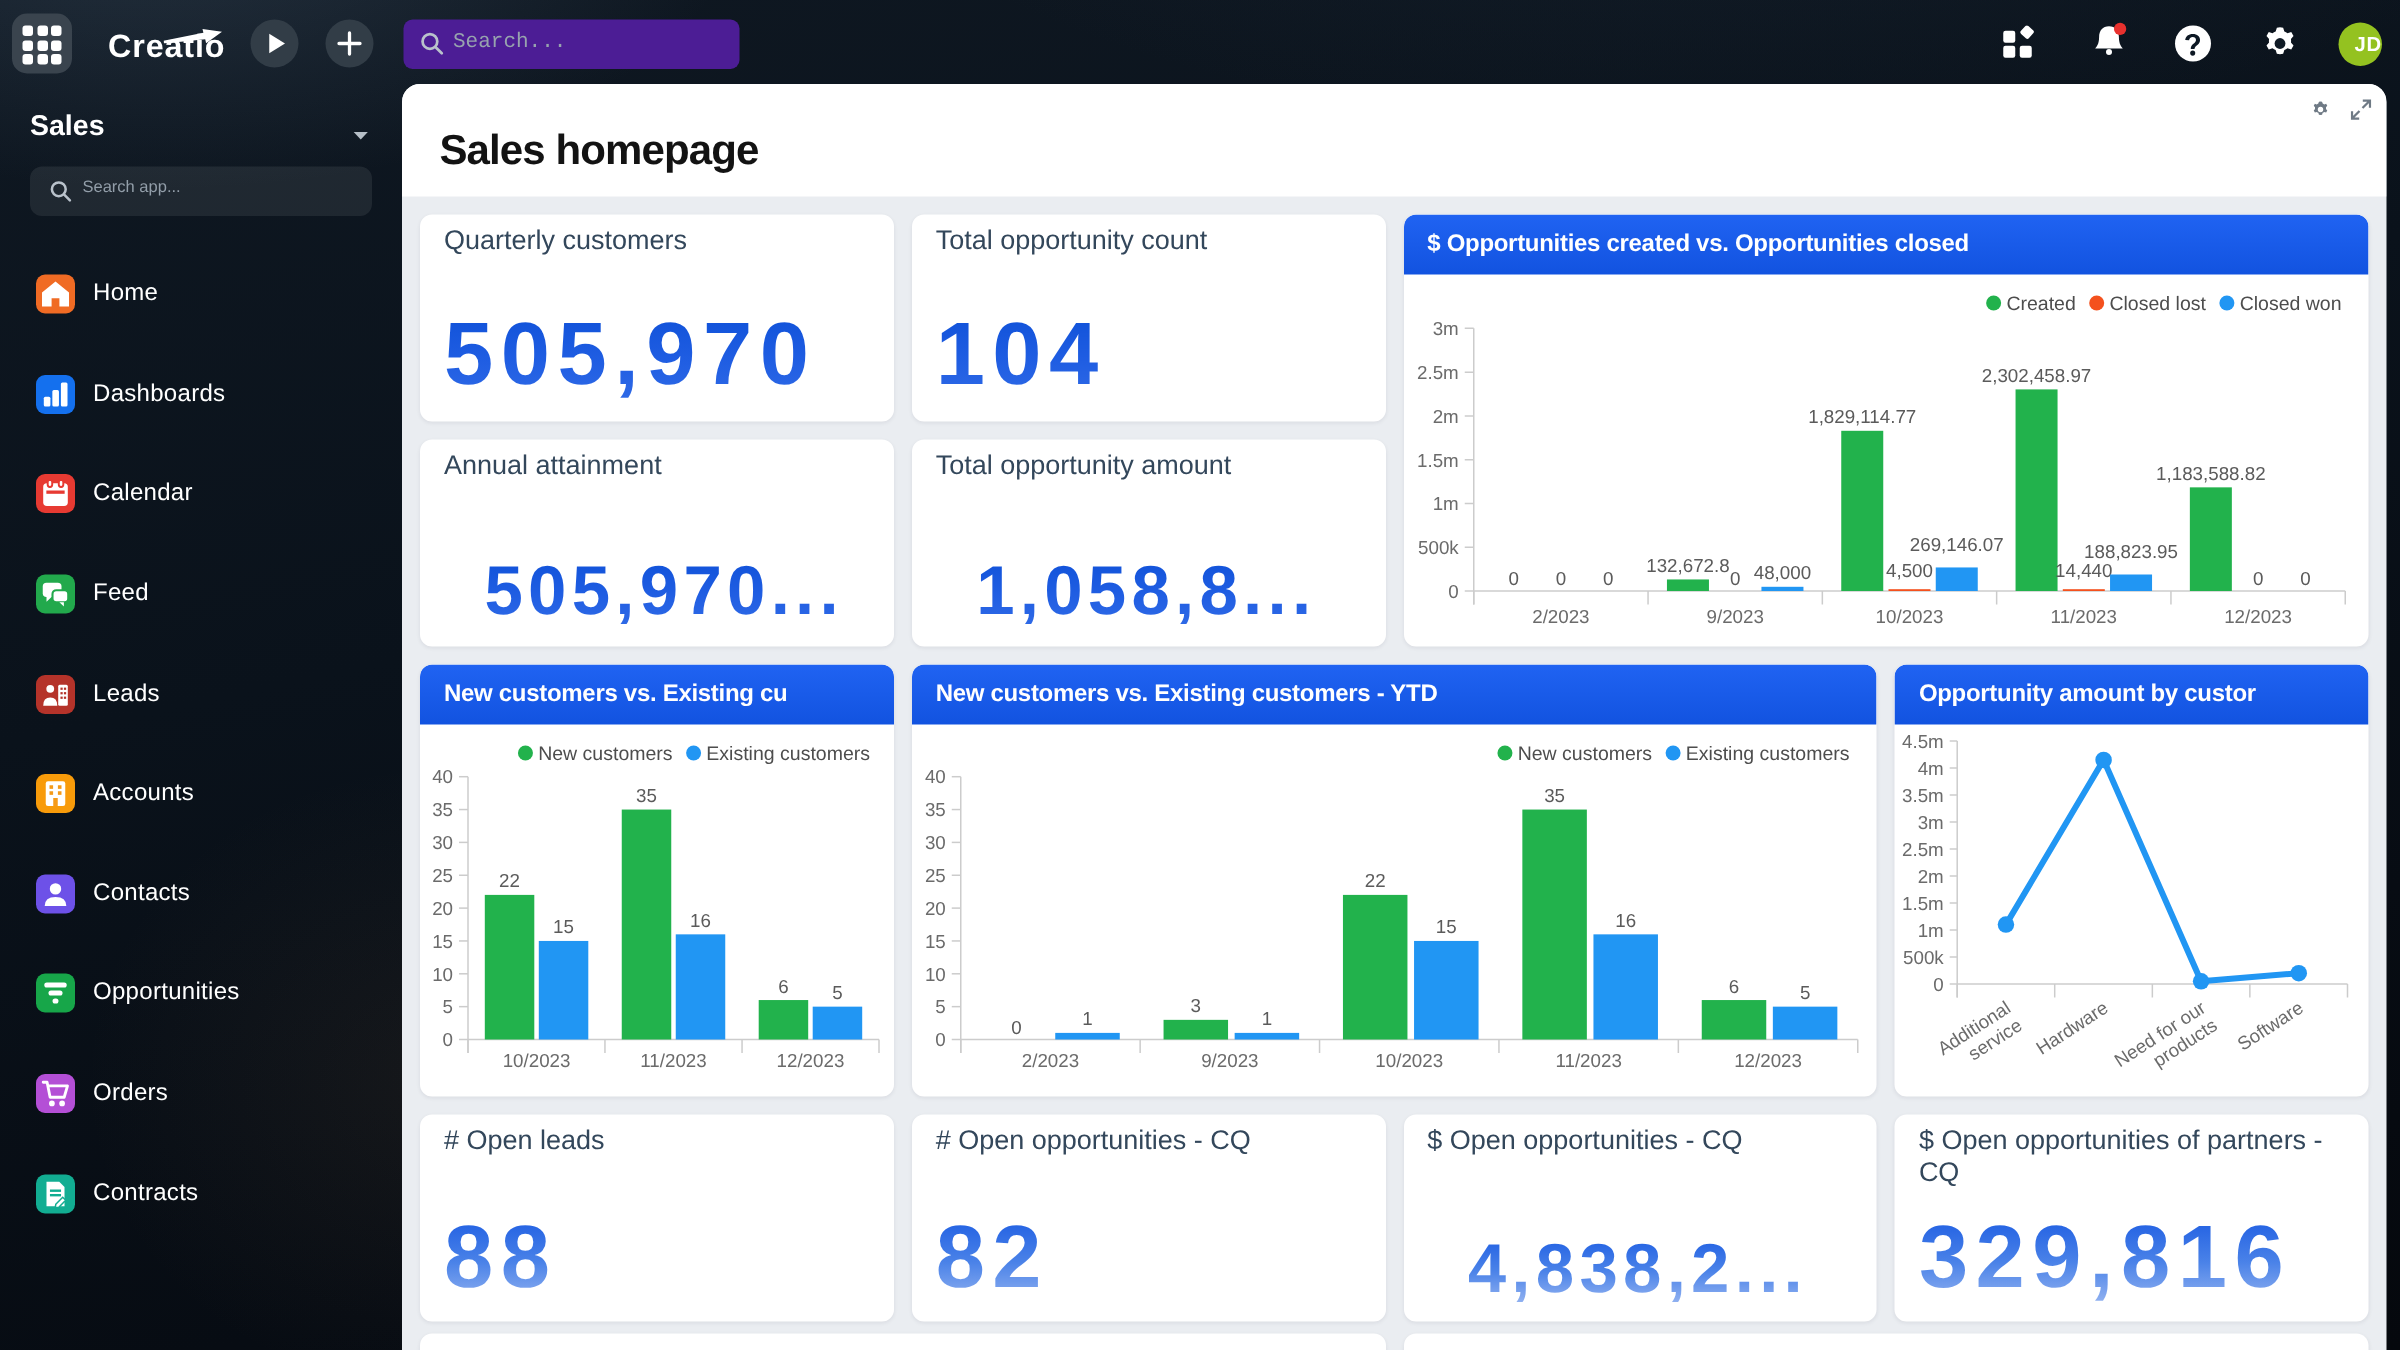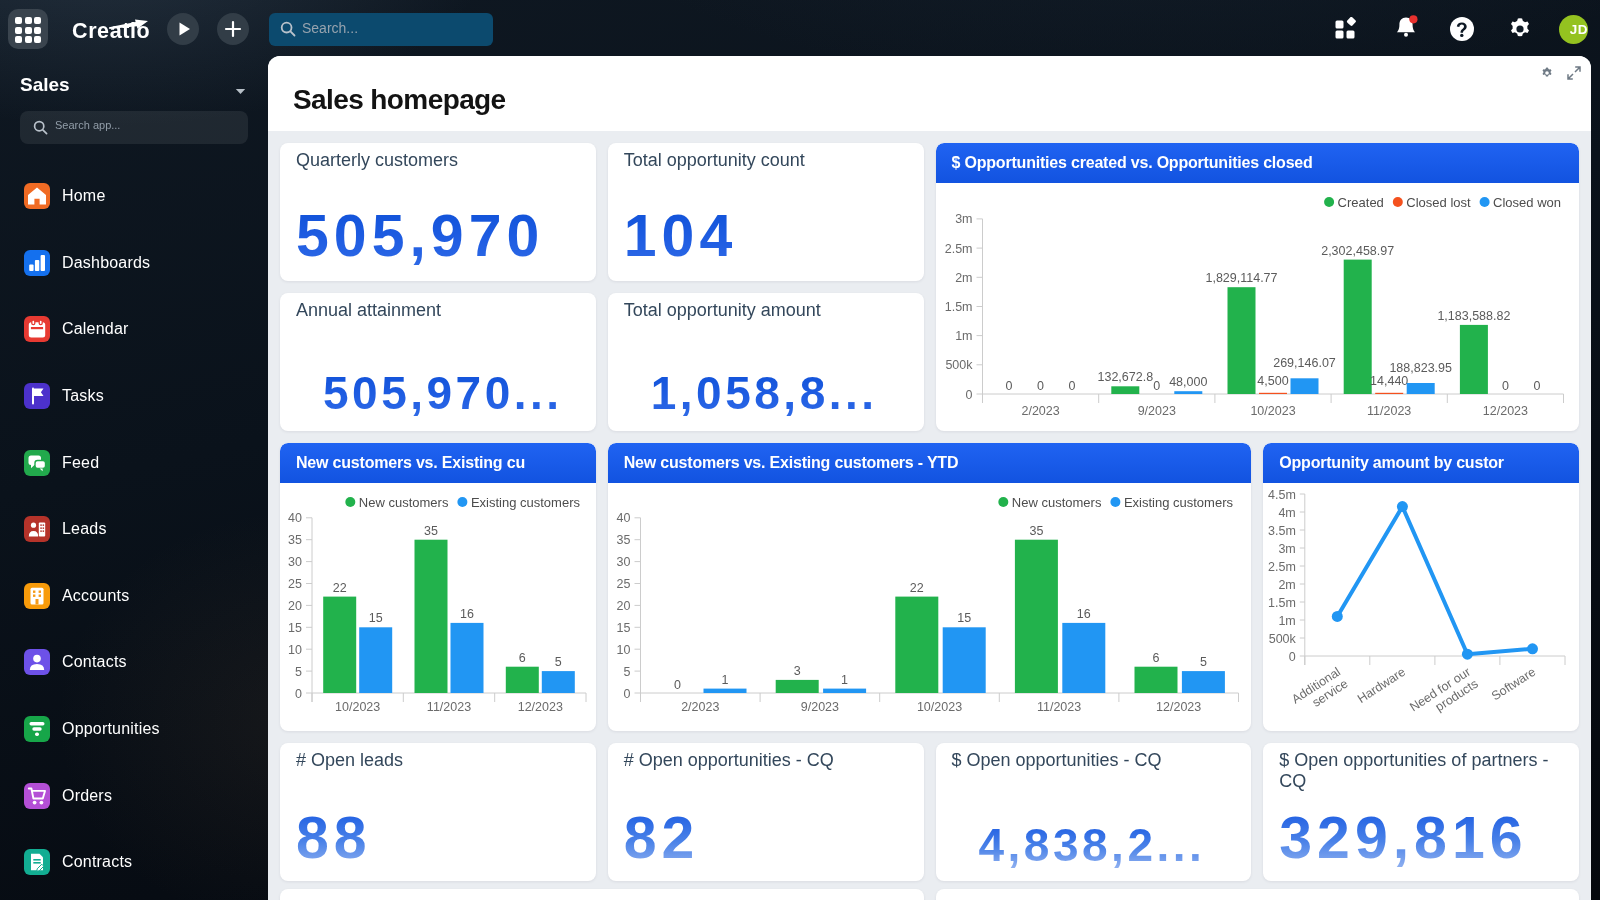--- a/index.html
+++ b/index.html
@@ -7,21 +7,21 @@
   radial-gradient(620px 300px at 110px -60px, rgba(74,94,114,.36), rgba(74,94,114,0) 62%),
   radial-gradient(1000px 420px at 72% -180px, rgba(44,62,82,.24), rgba(44,62,82,0) 65%),
   linear-gradient(168deg, #0f1822 0%, #0a121b 40%, #070c13 75%, #05080d 100%); }
 .abs { position:absolute; }
 
 
 #gridbtn { left:8px; top:9px; width:40px; height:40px; border-radius:10px; background:#3a444e; }
 #gridbtn i { position:absolute; width:7px; height:7px; border-radius:2px; background:#fff; }
 #logo { left:72px; top:19px; color:#fff; font-size:21.5px; font-weight:700; letter-spacing:.6px; }
 .cbtn { width:32px; height:32px; border-radius:50%; background:#323d47; top:13px; }
-#topsearch { left:269px; top:13px; width:224px; height:33px; border-radius:6px; background:#0c4a6e; }
+#topsearch { left:269px; top:13px; width:224px; height:33px; border-radius:6px; background:#4c1d95;font-family:Liberation Mono, monospace; }
 #topsearch span { position:absolute; left:33px; top:7px; color:#97a3ae; font-size:14px; }
 #topsearch svg { position:absolute; left:11px; top:8px; }
 .tico { top:16px; }
 #avatar { left:1559px; top:15px; width:29px; height:29px; border-radius:50%; background:#94c220;
   color:#fff; font-size:13.5px; font-weight:700; text-align:right; line-height:30px; letter-spacing:.5px; }
 
 
 #sales { left:20px; top:74px; color:#fff; font-size:19px; font-weight:700; }
 #scaret { left:235px; top:81px; }
 #sidesearch { left:20px; top:111px; width:228px; height:33px; border-radius:8px; background:rgba(255,255,255,.08); }
@@ -134,27 +134,20 @@
       <span class="mlabel">Dashboards</span>
     </div>
     <div class="mrow">
       <span class="mi" style="background:#e73a32"><svg width="26" height="26" viewBox="0 0 26 26">
           <rect x="4.8" y="6.2" width="16.4" height="15.2" rx="2.5" fill="#fff"></rect>
           <rect x="7.8" y="4" width="3" height="4.6" rx="1.4" fill="#fff" stroke="#e73a32" stroke-width="1.3"></rect>
           <rect x="15.2" y="4" width="3" height="4.6" rx="1.4" fill="#fff" stroke="#e73a32" stroke-width="1.3"></rect>
           <rect x="6.9" y="11" width="12.2" height="2.2" fill="#e73a32"></rect>
         </svg></span>
       <span class="mlabel">Calendar</span>
-    </div>
-    <div class="mrow">
-      <span class="mi" style="background:#4c31cb"><svg width="26" height="26" viewBox="0 0 26 26">
-          <rect x="8" y="4.5" width="2" height="17" rx="1" fill="#fff"></rect>
-          <path d="M10 5.5 h9.5 l-2.6 3.8 2.6 3.8 H10 Z" fill="#fff"></path>
-        </svg></span>
-      <span class="mlabel">Tasks</span>
     </div>
     <div class="mrow">
       <span class="mi" style="background:#22a94c"><svg width="26" height="26" viewBox="0 0 26 26">
           <rect x="4.5" y="5.5" width="12.5" height="9.5" rx="2.5" fill="#fff"></rect>
           <path d="M7 15 l0 3.2 3.4-3.2 Z" fill="#fff"></path>
           <rect x="11" y="10.5" width="10.5" height="8" rx="2.5" fill="#fff" stroke="#22a94c" stroke-width="1.4"></rect>
           <path d="M18.6 18.5 l0 2.8 -3-2.8 Z" fill="#fff"></path>
         </svg></span>
       <span class="mlabel">Feed</span>
     </div>

